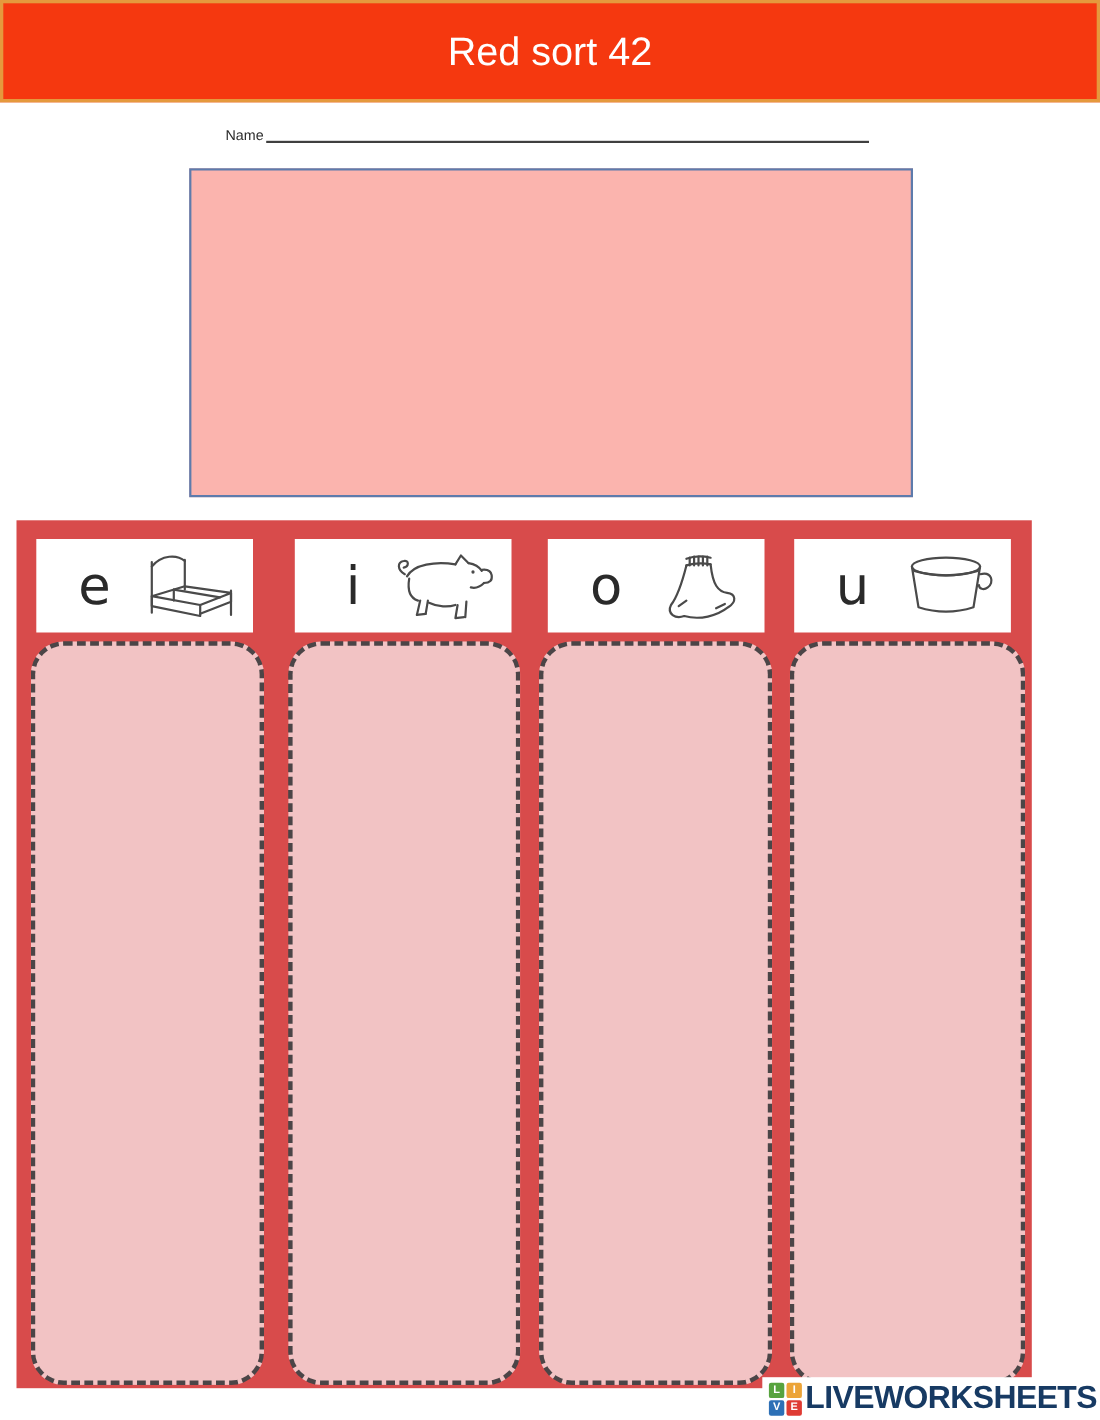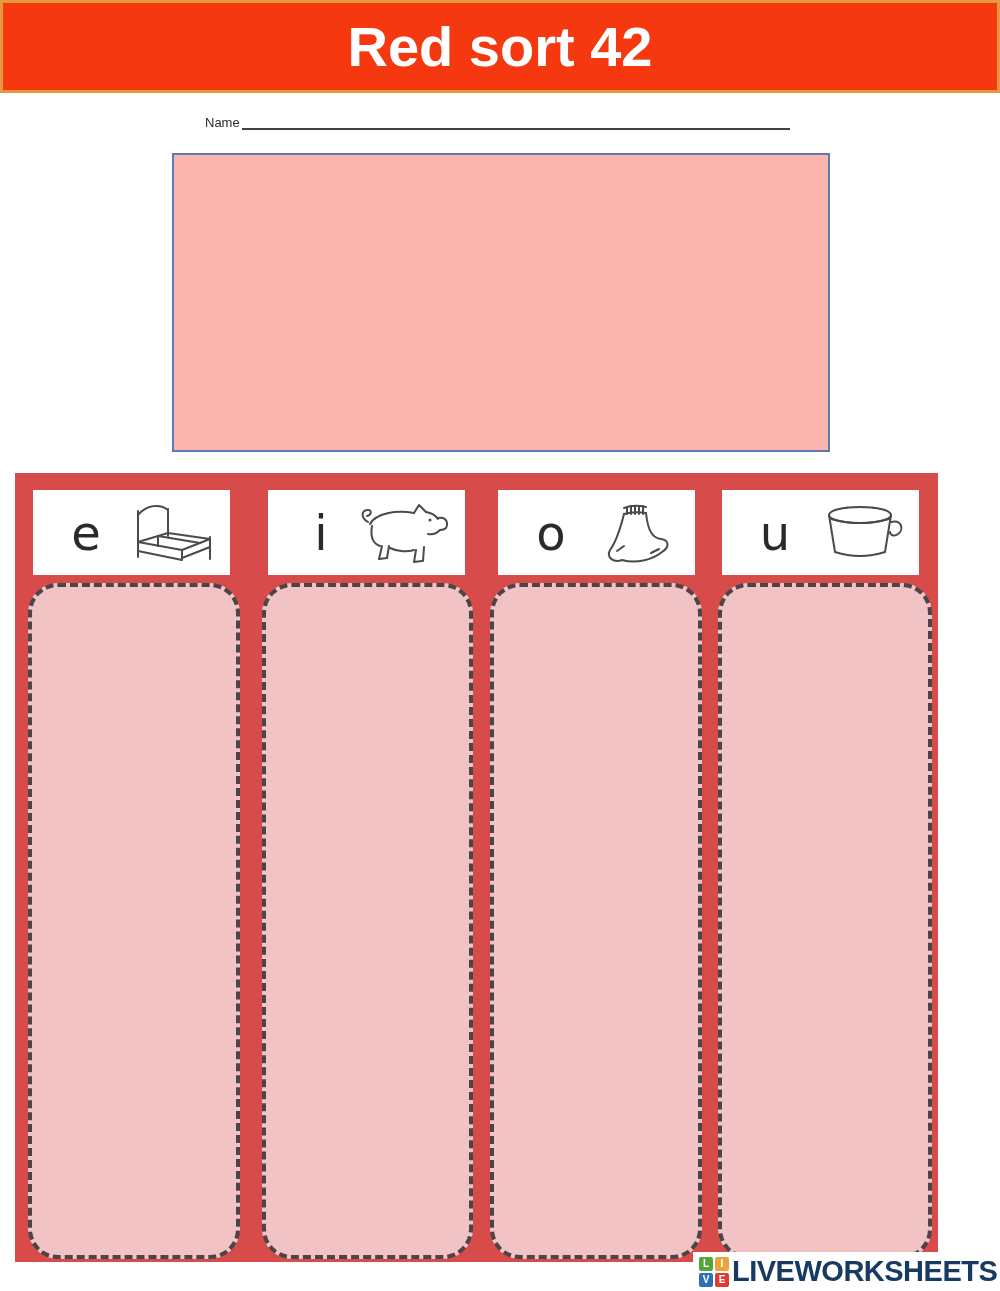--- a/index.html
+++ b/index.html
@@ -18,22 +18,22 @@
     left: 0; top: 0;
     width: 1000px; height: 93px;
     background: #f5380f;
     border: 3px solid #e5993d;
     display: flex;
     align-items: center;
     justify-content: center;
   }
   .banner-title {
     color: #ffffff;
-    font-size: 56px;
-    font-weight: bold;
+    font-size: 36px;
+    font-weight: normal;
     letter-spacing: 0px;
   }
   
   .name-row {
     position: absolute;
     left: 205px; top: 114px;
     display: flex;
     align-items: flex-end;
   }
   .name-label {

